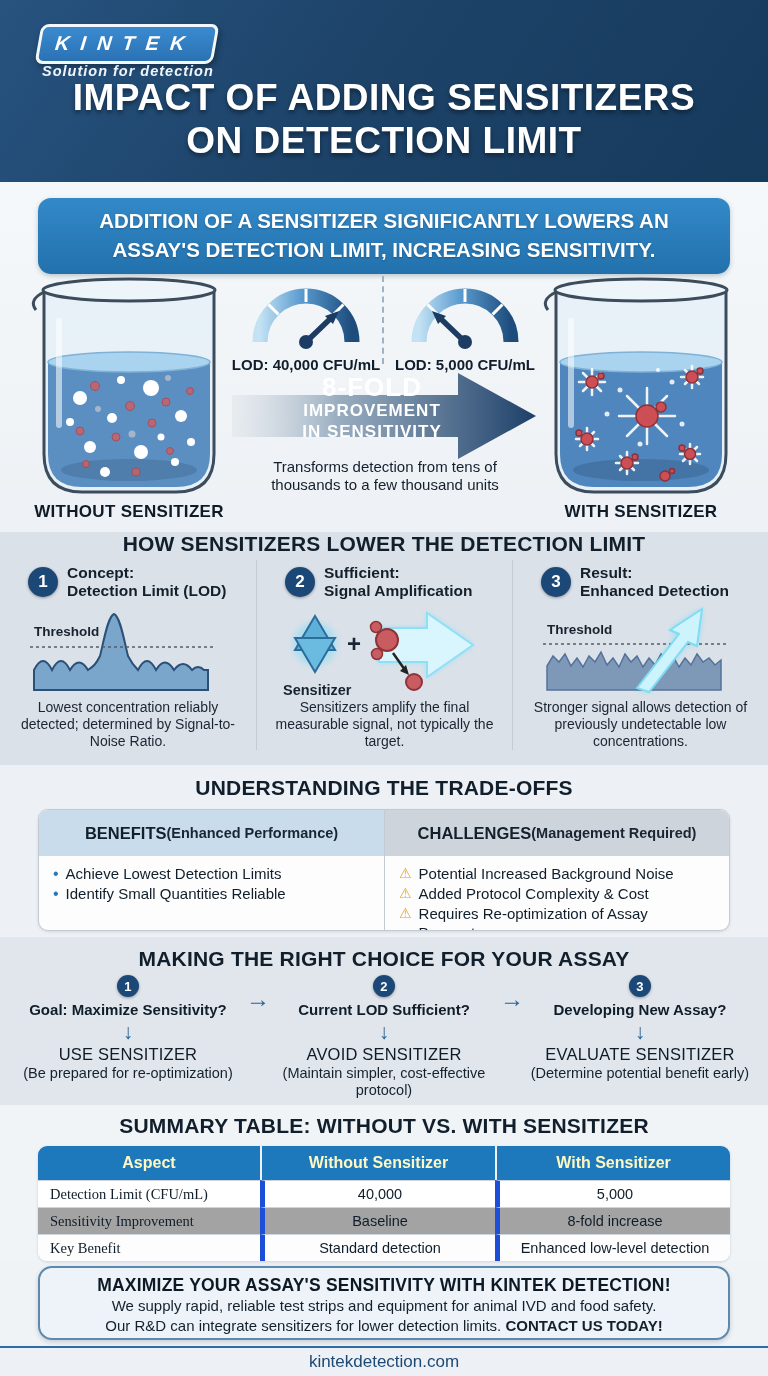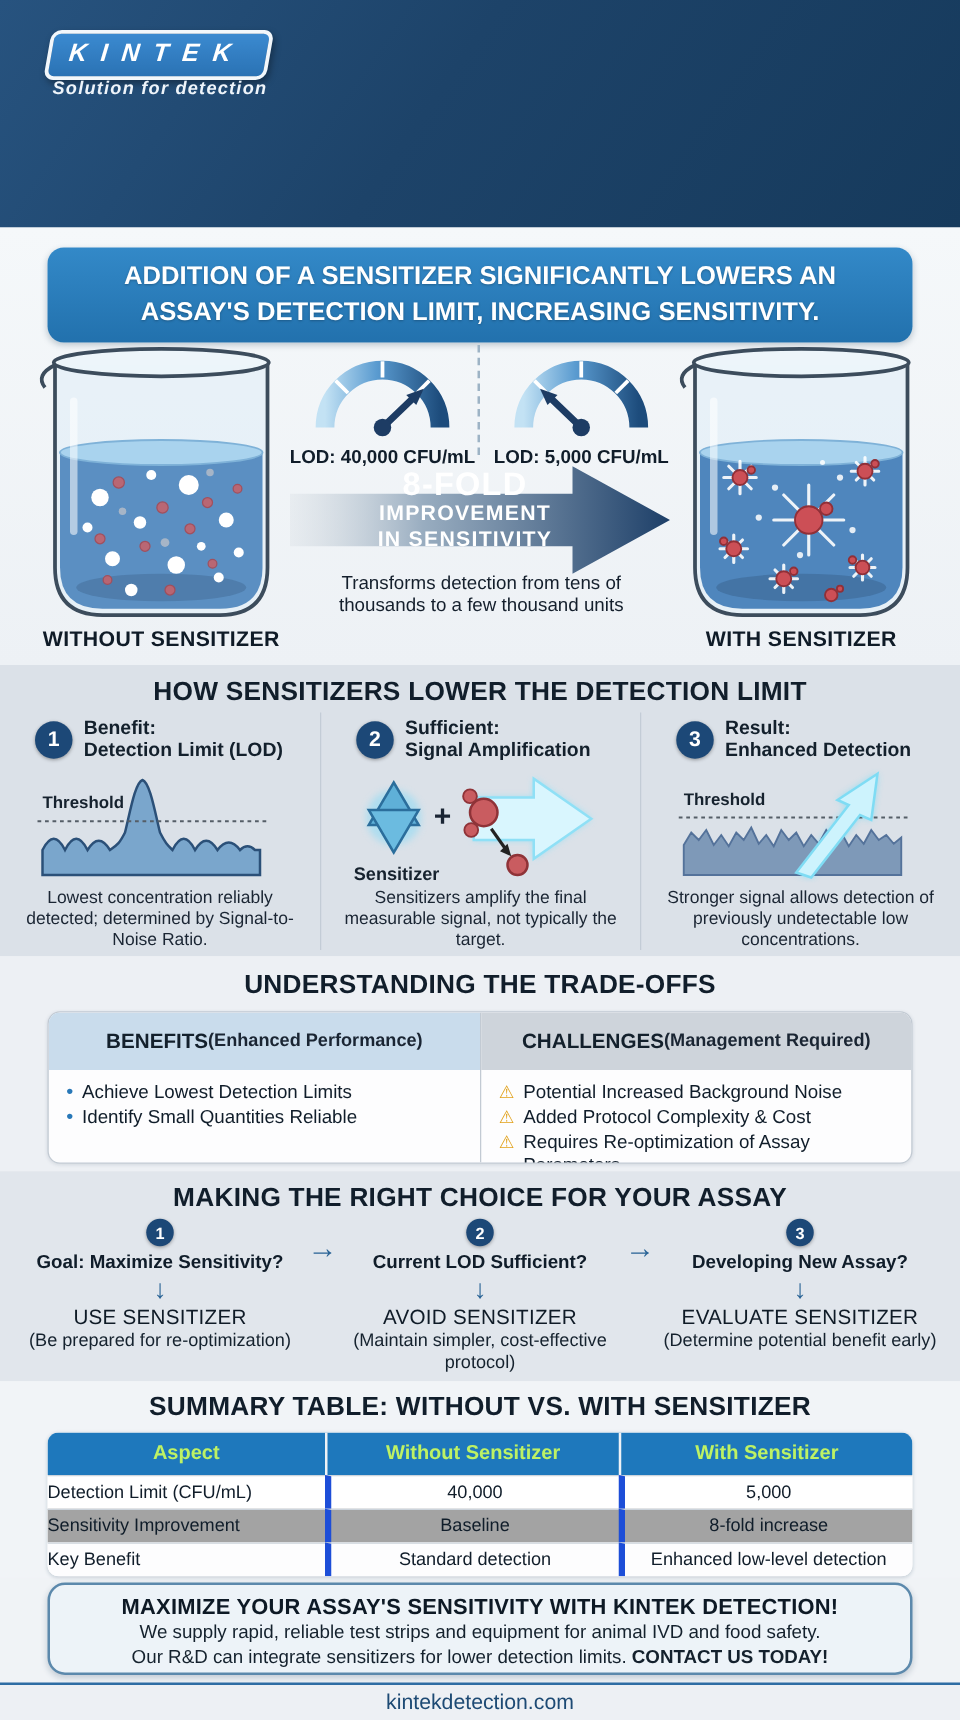--- a/index.html
+++ b/index.html
@@ -49,21 +49,21 @@
   .gauge-divider { position:absolute; left:382px; top:94px; height:88px; border-left:2px dashed #9db3c5; }
   .imp-arrow { position:absolute; top:186px; left:232px; width:306px; height:96px; }
   .imp-arrow-text { position:absolute; top:192px; left:262px; width:220px; text-align:center; color:#fff; }
   .imp-l1 { font-size:26px; font-weight:bold; letter-spacing:1px; line-height:1.05; }
   .imp-l2 { font-size:17px; font-weight:bold; letter-spacing:1px; line-height:1.2; }
   .imp-caption { position:absolute; top:276px; left:246px; width:278px; text-align:center;
     font-size:15px; font-weight:500; color:#141f2c; line-height:1.22; }
   
   .section-b { position:absolute; top:532px; left:0; width:768px; height:233px; background:#dbe1e8; }
   .sec-title { width:100%; text-align:center; font-weight:bold; font-size:21px; color:#111e2b; letter-spacing:.2px; }
-  .section-b .sec-title { padding-top:10px; }
+  .section-b .sec-title { }
   .how-cols { display:flex; margin-top:4px; }
   .how-col { width:33.333%; position:relative; padding:0 8px; }
   .how-col + .how-col { border-left:1.5px solid #c3ccd6; }
   .how-head { display:flex; align-items:center; gap:9px; padding-left:20px; margin-top:4px; }
   .num-badge { flex:0 0 auto; width:30px; height:30px; border-radius:50%; background:#1c4877; color:#fff;
     font-weight:bold; font-size:17px; display:flex; align-items:center; justify-content:center;
     box-shadow:0 1px 3px rgba(0,0,0,.35); }
   .how-head-titles { font-weight:bold; font-size:15.5px; color:#13202c; line-height:1.15; }
   .how-graphic { position:relative; height:92px; margin-top:4px; }
   .threshold-label { position:absolute; font-weight:bold; font-size:13.5px; color:#16222e; }
@@ -99,26 +99,26 @@
   .choice-note { font-size:14.5px; font-weight:500; color:#15222e; line-height:1.2; margin-top:1px; padding:0 18px; }
   .choice-right-arrow { position:absolute; top:48px; font-size:24px; font-weight:bold; color:#2a6496; }
   .choice-right-arrow.a1 { left:246px; } .choice-right-arrow.a2 { left:500px; }
   
   .section-e { position:absolute; top:1105px; left:0; width:768px; height:157px; background:#f1f4f7; }
   .section-e .sec-title { padding-top:9px; }
   .sum-table { position:absolute; top:41px; left:38px; width:692px; border-radius:9px; overflow:hidden;
     box-shadow:0 1px 3px rgba(30,60,90,.18); background:#fff; }
   .sum-row { display:grid; grid-template-columns:222px 235px 235px; }
   .sum-row.head { background:#1e78bc; }
-  .sum-row.head .cell { color:#bef264; font-weight:bold; font-size:16px; height:34px; display:flex; align-items:center; justify-content:center; }
+  .sum-row.head .cell { color:#fef9c3; font-weight:bold; font-size:16px; height:34px; display:flex; align-items:center; justify-content:center; }
   .sum-row.head .cell + .cell { border-left:2px solid #eef2f6; }
   .sum-row.body .cell { font-size:14.5px; color:#101d2a; height:27px; display:flex; align-items:center; justify-content:center;
     border-top:1px solid #ccd4dc; white-space:nowrap; }
   .sum-row.body .cell + .cell { border-left:5px solid #1d4ed8; }
-  .sum-row.body .cell.first { justify-content:flex-start; padding-left:0; }
+  .sum-row.body .cell.first { justify-content:flex-start; padding-left:12px;font-family:Liberation Serif, serif; }
   .sum-row.r1 { background:#ffffff; } .sum-row.r2 { background:#a3a3a3; } .sum-row.r3 { background:#fdfdfe; }
   
   .cta { position:absolute; top:1266px; left:38px; width:692px; height:74px;
     background:#edf3f8; border:2.5px solid #5c89ac; border-radius:14px;
     box-shadow:0 2px 5px rgba(20,50,80,.2); text-align:center; padding-top:7px; }
   .cta-title { font-weight:bold; font-size:17.5px; color:#0d1925; letter-spacing:.2px; }
   .cta-line { font-size:15px; color:#14212d; line-height:1.3; font-weight:500; }
   .cta-line b { font-weight:bold; }
   .footer { position:absolute; top:1346px; left:0; width:768px; height:30px;
     border-top:2.5px solid #2e6da4; background:#edf0f4;
@@ -128,20 +128,24 @@
 </head>
 <body>
 
 <div class="page">
 
   <div class="header">
     <div class="logo-box">
       <span class="logo-text">KINTEK</span>
     </div>
     <div class="tagline">Solution for detection</div>
+    <div class="header-title">
+      <div>IMPACT OF ADDING SENSITIZERS</div>
+      <div>ON DETECTION LIMIT</div>
+    </div>
   </div>
 
   <div class="section-a">
     <div class="banner">
       <div>ADDITION OF A SENSITIZER SIGNIFICANTLY LOWERS AN</div>
       <div>ASSAY'S DETECTION LIMIT, INCREASING SENSITIVITY.</div>
     </div>
 
     <div class="beaker left">
       <svg width="218" height="238" viewBox="0 0 218 238">
@@ -289,21 +293,21 @@
   </div>
 
   <div class="section-b">
     <div class="sec-title">HOW SENSITIZERS LOWER THE DETECTION LIMIT</div>
     <div class="how-cols">
 
       <div class="how-col">
         <div class="how-head">
           <div class="num-badge">1</div>
           <div class="how-head-titles">
-            <div>Benefit:</div>
+            <div>Concept:</div>
             <div>Detection Limit (LOD)</div>
           </div>
         </div>
         <div class="how-graphic">
           <svg width="196" height="88" viewBox="0 0 196 88" style="position:absolute;left:18px;top:2px;">
             <path d="M8,64 C14,52 20,52 26,64 C32,52 38,52 44,64 C50,54 56,54 62,64 C68,60 70,58 74,50 C78,34 82,10 88,8 C94,10 98,34 102,50 C106,58 108,60 112,64 C118,52 124,52 130,64 C136,54 142,54 148,64 C154,56 160,56 166,64 C170,60 174,60 178,64 L182,64 L182,84 L8,84 Z" fill="#7aa6cc" stroke="#2b5078" stroke-width="2"></path>
             <line x1="4" y1="41" x2="188" y2="41" stroke="#555e67" stroke-width="1.6" stroke-dasharray="3,3"></line>
           </svg>
           <div class="threshold-label" style="left:26px; top:20px;">Threshold</div>
         </div>

